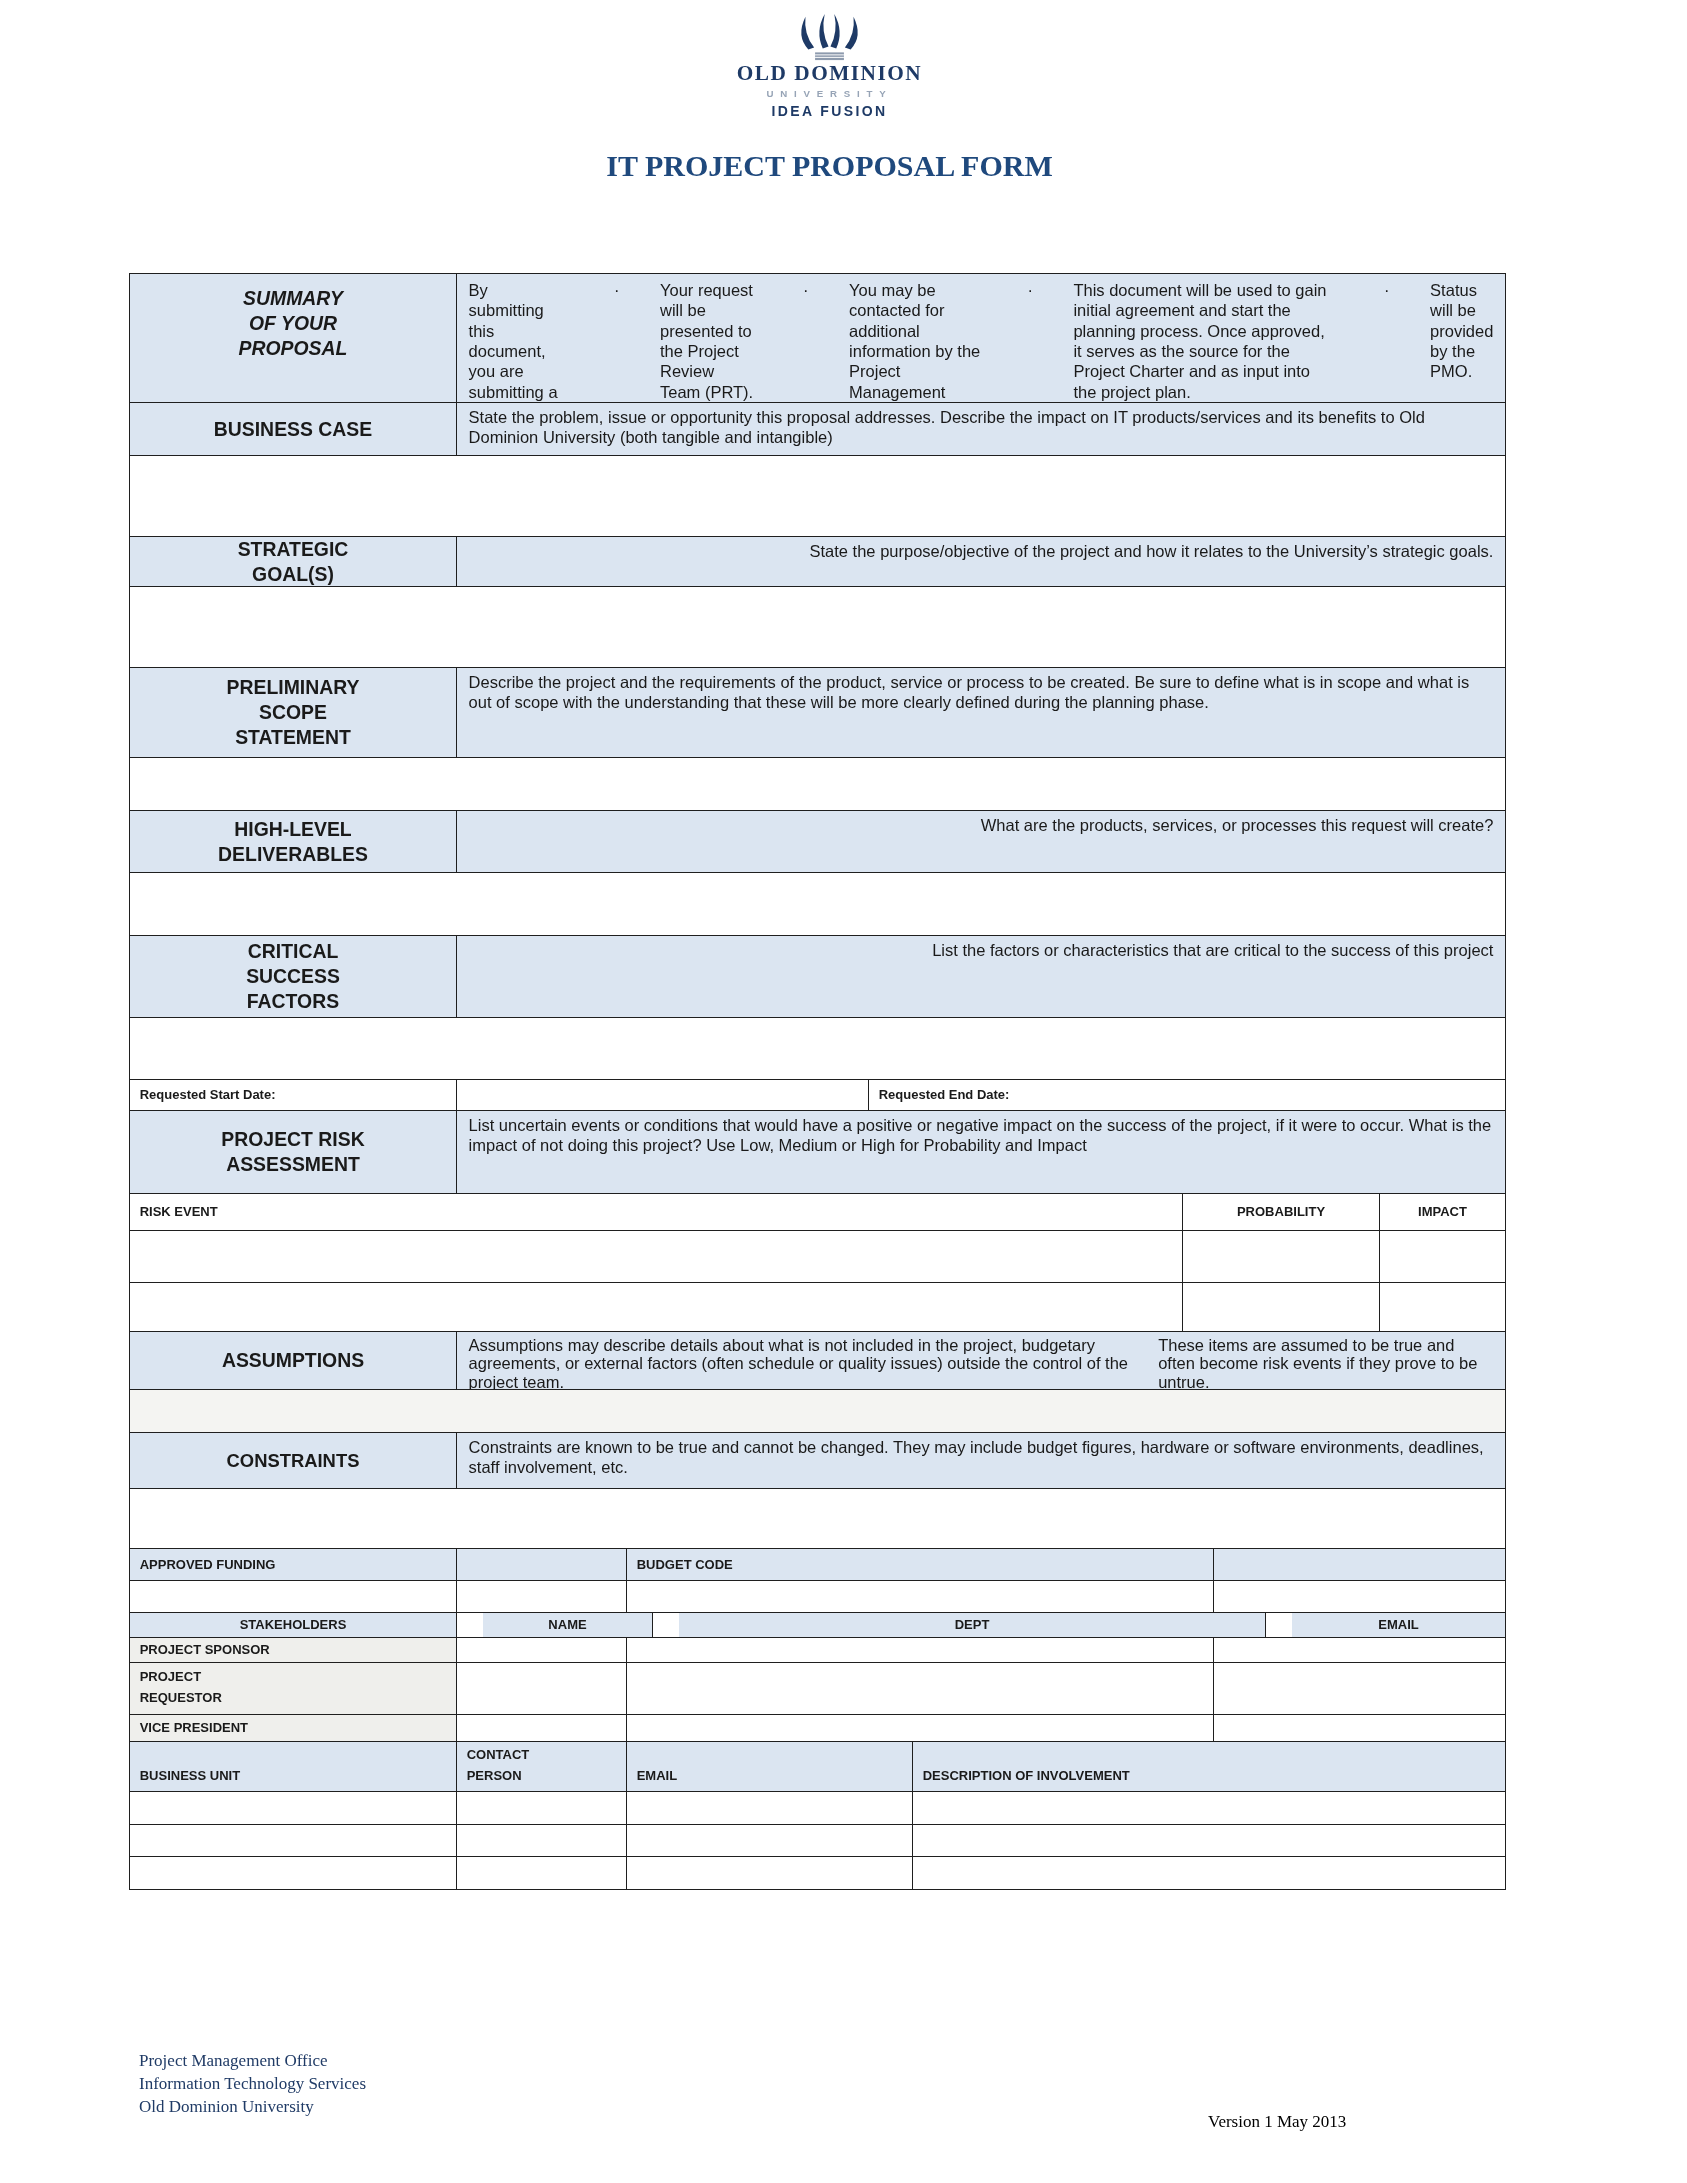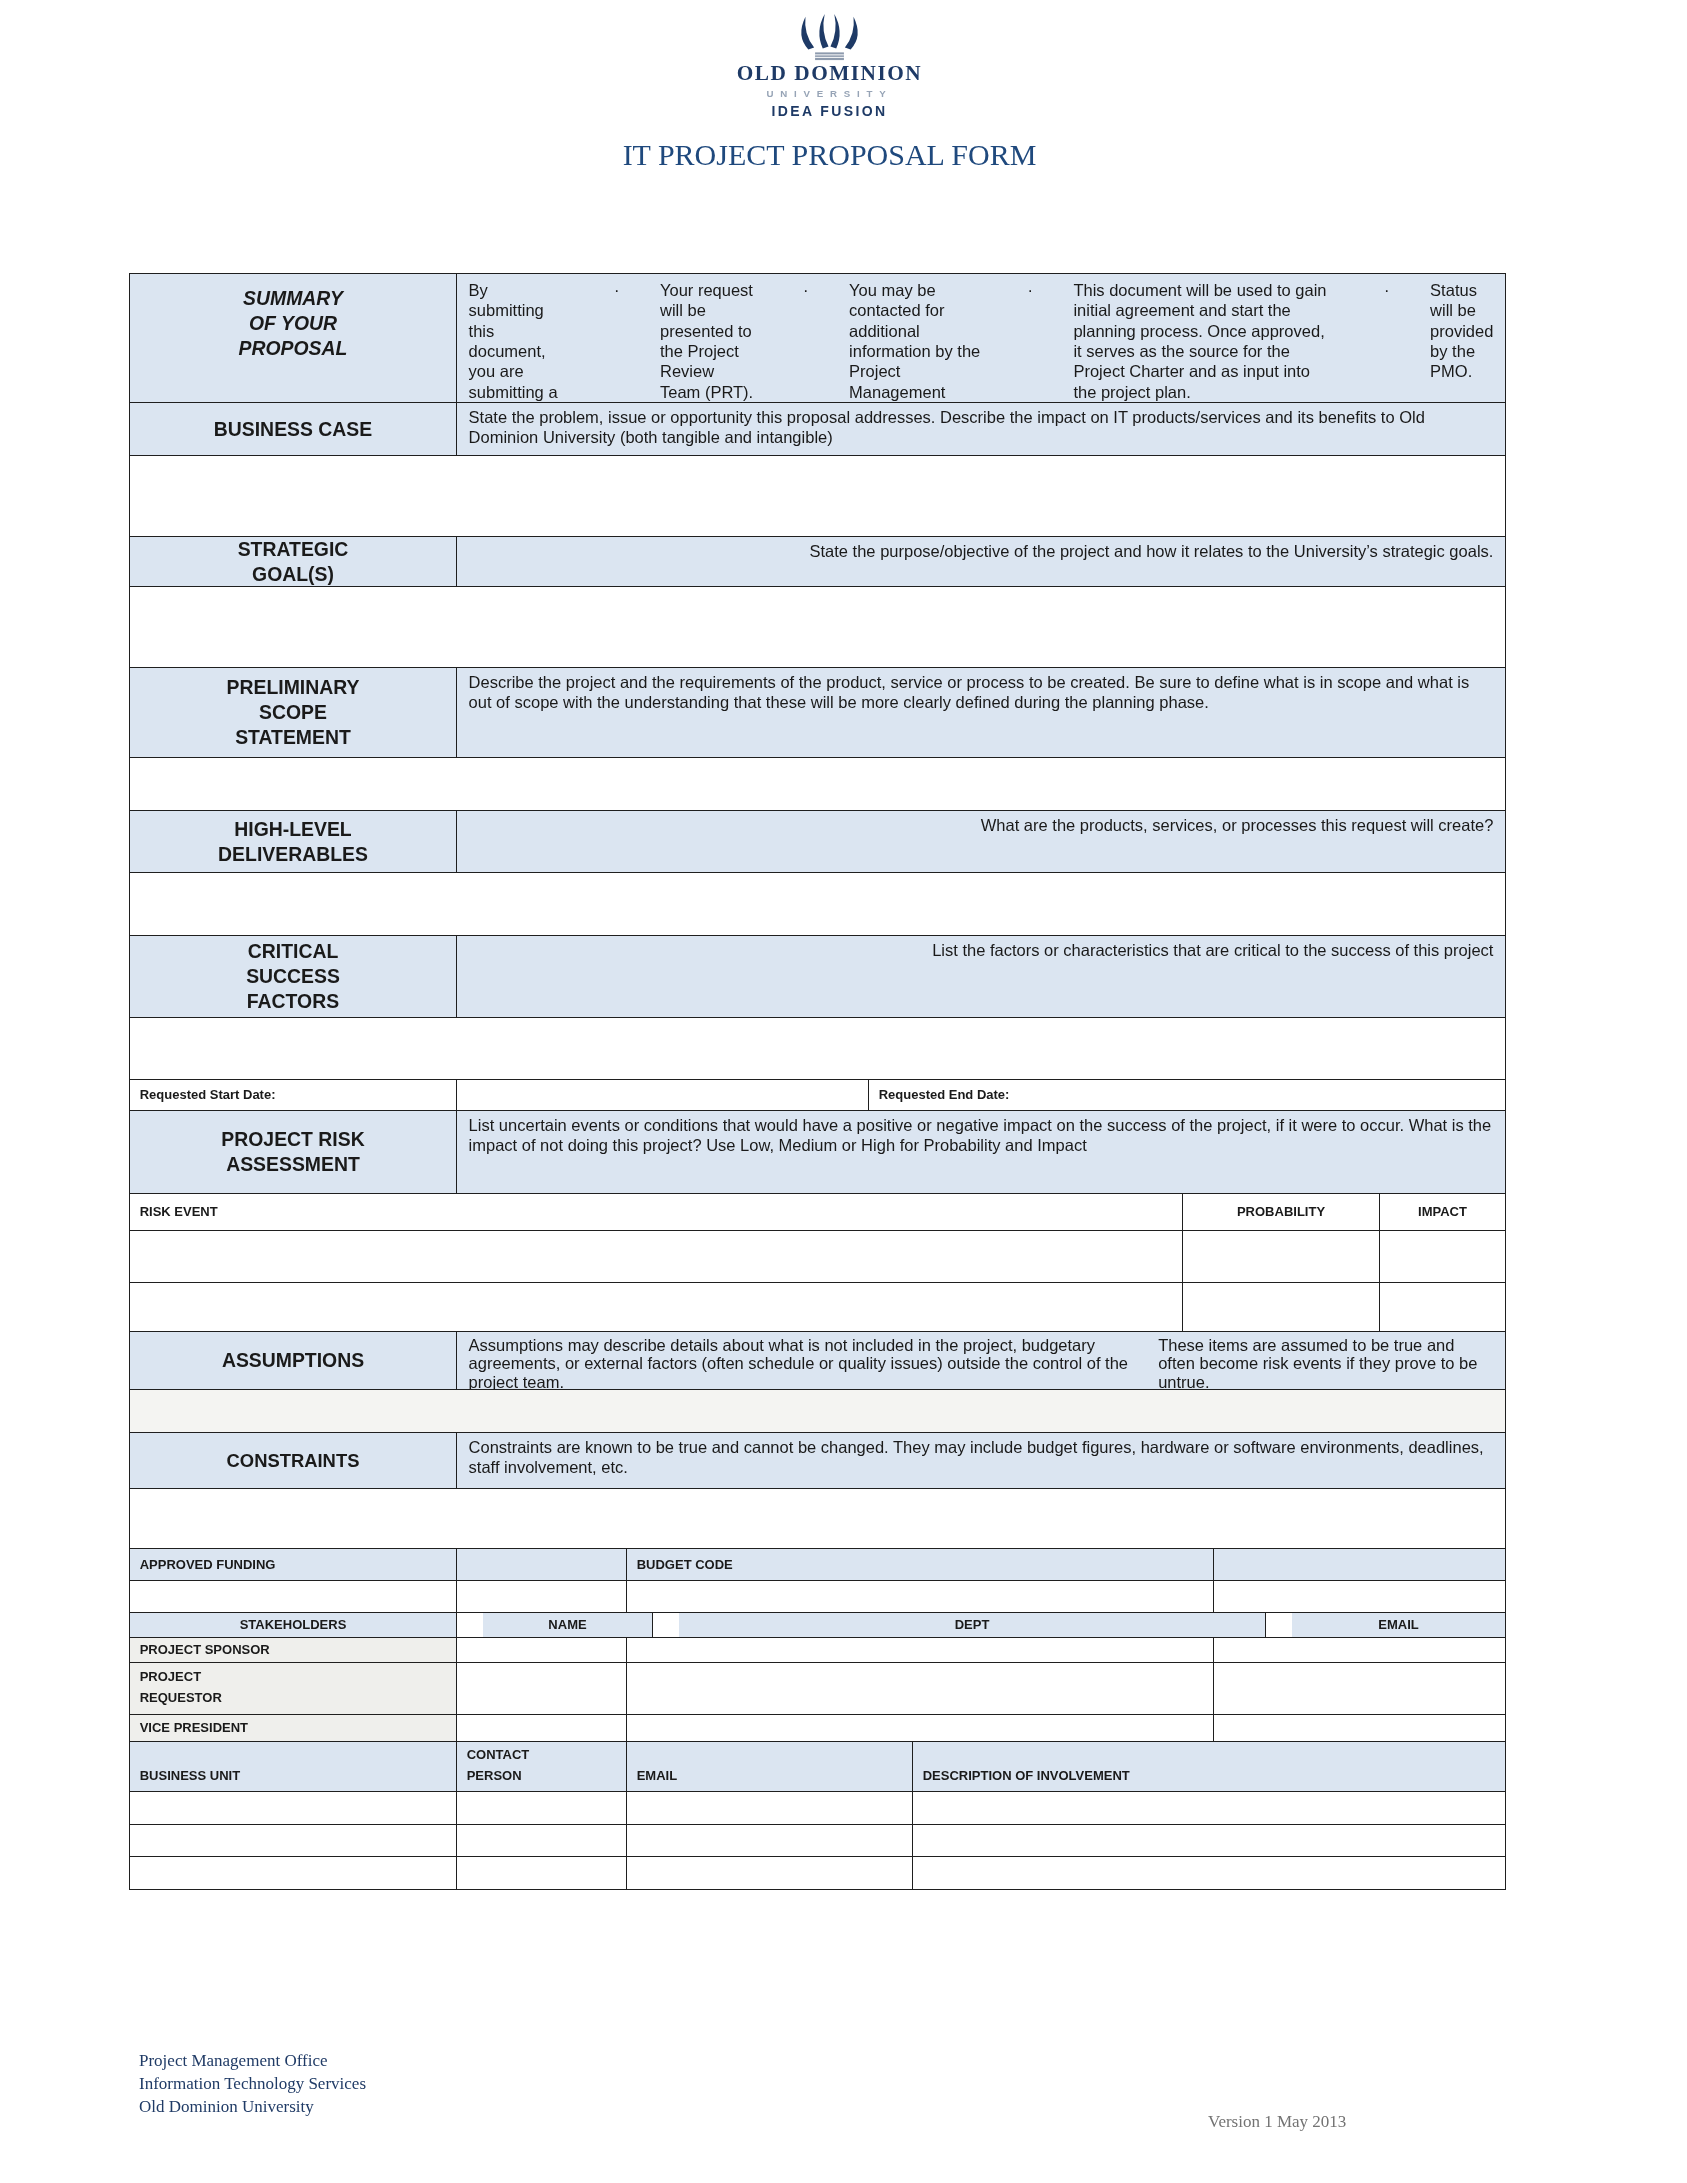--- a/index.html
+++ b/index.html
@@ -7,22 +7,22 @@
         font-family:"Liberation Sans",sans-serif;color:#1a1a1a;overflow:hidden;}
 
   
   .logo{position:absolute;left:129px;top:11.6px;width:1401px;text-align:center;line-height:1;}
   .logo-crown{display:block;margin:0 auto 1.9px auto;}
   .logo-word{font-family:"Liberation Serif",serif;font-weight:bold;font-size:21.3px;
              letter-spacing:1.5px;color:#1e3a66;}
   .logo-univ{font-size:9.7px;letter-spacing:6.8px;color:#97a4b6;margin-top:3.9px;font-weight:bold;}
   .logo-tag{font-size:14px;letter-spacing:2.4px;color:#1e3a66;margin-top:5.8px;font-weight:bold;}
 
-  .doc-title{position:absolute;left:129px;top:138px;width:1401px;text-align:center;
-             font-family:"Liberation Serif",serif;font-weight:normal;font-size:30px;color:#1f497d;}
+  .doc-title{position:absolute;left:129px;top:149px;width:1401px;text-align:center;
+             font-family:"Liberation Serif",serif;font-weight:bold;font-size:30px;color:#1f497d;}
   .doc-subtitle{position:absolute;left:129px;top:229px;width:1401px;text-align:center;
              font-weight:bold;font-size:22px;color:#000000;margin-top:41px;}
 
   
   .form{position:absolute;left:129px;top:273px;width:1375px;border:1.9px solid #1f1f1f;background:#fff;}
   .row{display:flex;border-bottom:1.9px solid #1f1f1f;box-sizing:border-box;background:#ffffff;}
   .row:last-child{border-bottom:none;}
   .c{box-sizing:border-box;border-right:1.9px solid #1f1f1f;overflow:hidden;position:relative;}
   .c:last-child{border-right:none;}
   .blue{background:#dbe5f1;}
@@ -55,21 +55,21 @@
   .boldcell{font-weight:bold;font-size:13px;display:flex;align-items:center;padding:1.9px 9.7px;}
   .boldcell.center{justify-content:center;text-align:center;}
   .boldcell.vbottom{align-items:flex-end;padding-bottom:4.9px;}
   .boldcell.vtop{align-items:flex-start;padding-top:2.9px;}
   .boldcell .inner{display:inline-block;line-height:21.3px;}
 
   
   .footer-org{position:absolute;left:139px;top:2049px;font-family:"Liberation Serif",serif;
               font-size:17px;line-height:23px;color:#203b66;}
   .footer-version{position:absolute;left:1208px;top:2112px;font-family:"Liberation Serif",serif;
-              font-size:17px;color:#737373;}
+              font-size:17px;color:#000000;}
 </style>
 </head>
 <body>
 
 <div class="page">
 
   <div class="logo">
     <svg class="logo-crown" width="89" height="50" viewBox="0 0 92 52">
       <path d="M24,39 Q11,25 21,5 Q19,23 30,37 Z" fill="#1e3a66"></path>
       <path d="M39,38 Q31,20 41,2 Q37,20 45,36 Z" fill="#1e3a66"></path>

